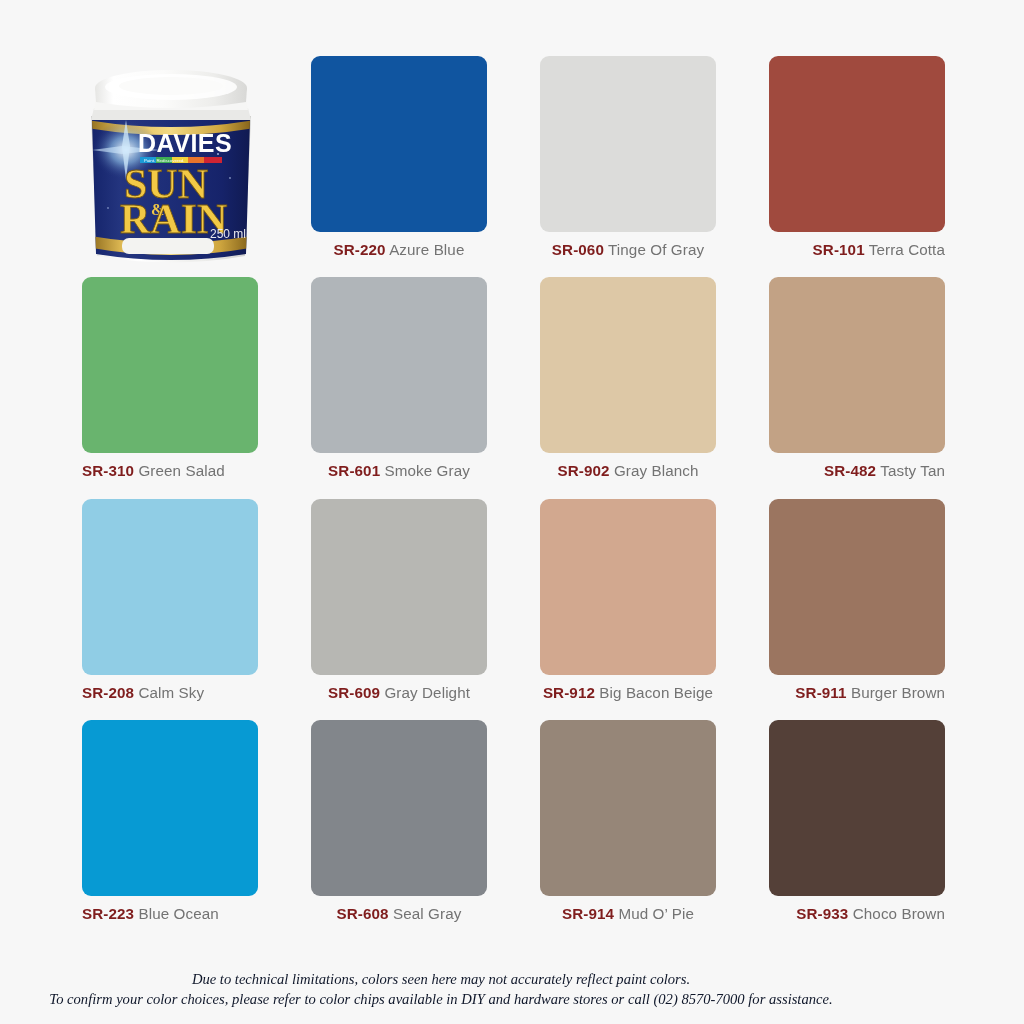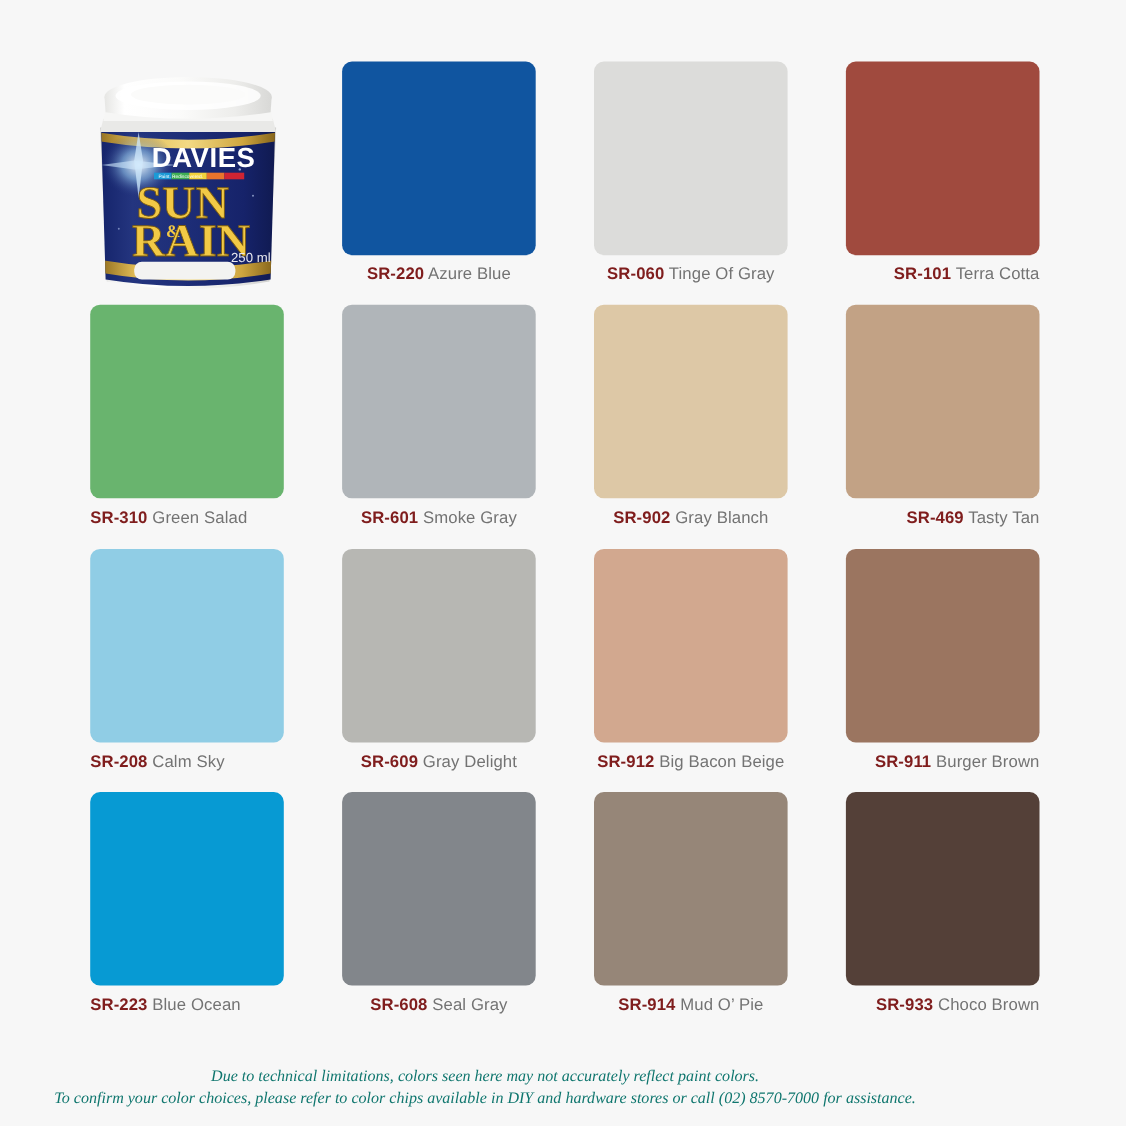--- a/index.html
+++ b/index.html
@@ -76,21 +76,21 @@
   .footer {
     position: absolute;
     left: 15px;
     right: 0;
     bottom: 14px;
     text-align: center;
     font-family: "Liberation Serif", serif;
     font-style: italic;
     font-size: 14.6px;
     line-height: 1.42;
-    color: #0f766e;
+    color: #0f172a;
   }
   .footer div { white-space: nowrap; }
 </style>
 </head>
 <body style="background: rgb(247, 247, 247);">
 
 <div class="page">
 
   <div class="grid">
 
@@ -223,21 +223,21 @@
     <div class="cell c2">
       <div class="swatch" style="background:#ddc8a6;"></div>
       <div class="caption">
         <span class="code">SR-902</span>
         <span class="cname">Gray Blanch</span>
       </div>
     </div>
     <div class="cell c3">
       <div class="swatch" style="background:#c2a285;"></div>
       <div class="caption">
-        <span class="code">SR-469</span>
+        <span class="code">SR-482</span>
         <span class="cname">Tasty Tan</span>
       </div>
     </div>
 
     <div class="cell c0">
       <div class="swatch" style="background:#90cde5;"></div>
       <div class="caption">
         <span class="code">SR-208</span>
         <span class="cname">Calm Sky</span>
       </div>

